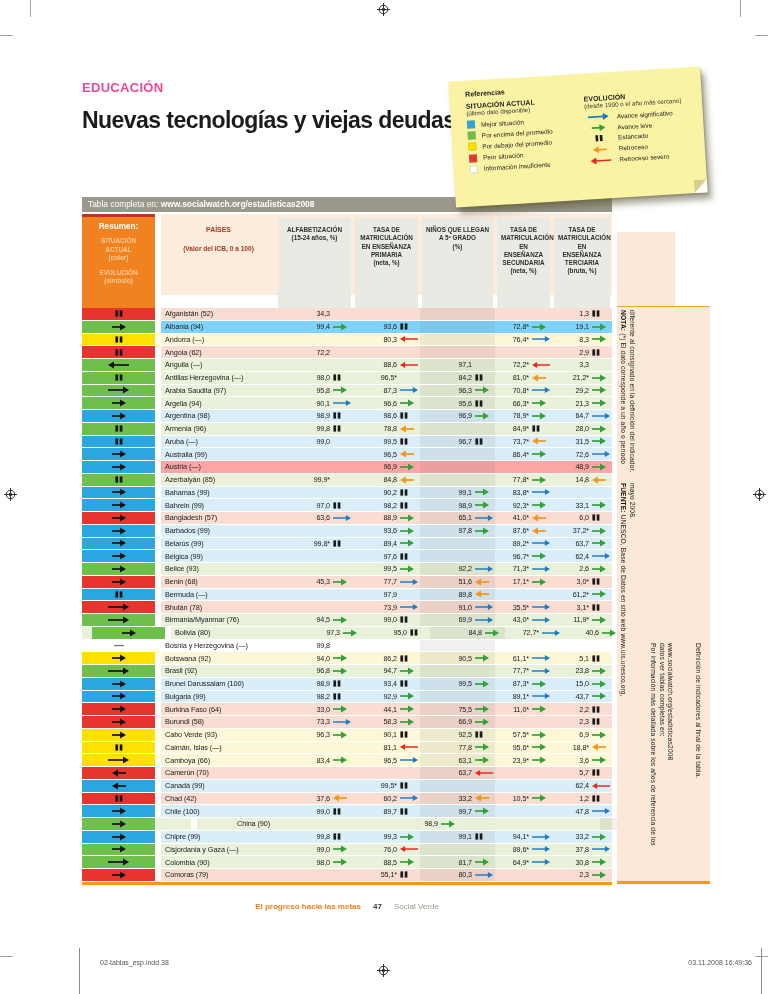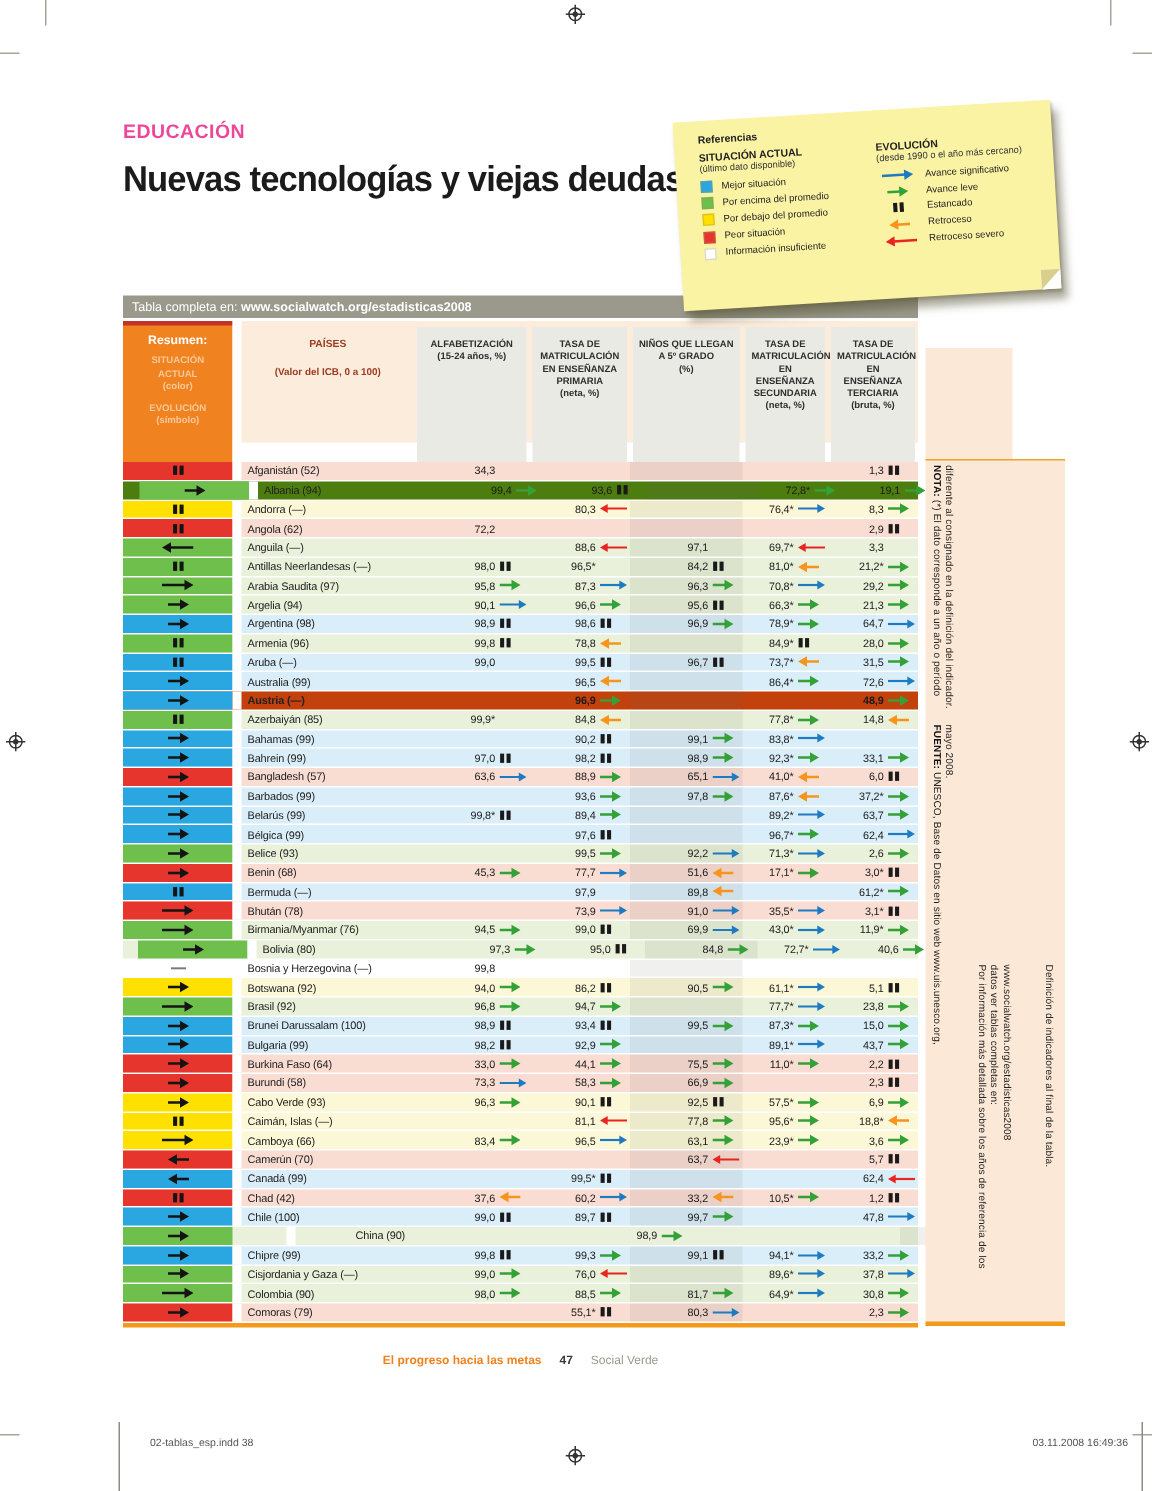--- a/index.html
+++ b/index.html
@@ -292,21 +292,21 @@
         <div class="tc data">
           <span class="v">1,3</span>
           <span class="s">
             <svg width="8" height="7" viewBox="0 0 8 7">
               <rect x="0.4" y="0.4" width="2.7" height="6.2" fill="#1a1a1a"></rect>
               <rect x="4.7" y="0.4" width="2.7" height="6.2" fill="#1a1a1a"></rect>
             </svg>
           </span>
         </div>
       </div>
-      <div class="trow" style="background: #4d7c0f; padding-left: 11px;">
+      <div class="trow" style="background: #7dd3fc;">
         <div class="tc sum" style="background:#6fbf4d">
           <svg width="14" height="8" viewBox="0 0 14 8">
             <line x1="0" y1="4" x2="9" y2="4" stroke="#141414" stroke-width="1.7"></line>
             <path d="M8,0.5 L14,4 L8,7.5 Z" fill="#141414"></path>
           </svg>
         </div>
         <div class="tc cgap"></div>
         <div class="tc country">Albania (94)</div>
         <div class="tc data">
           <span class="v">99,4</span>
@@ -449,42 +449,42 @@
               <line x1="5" y1="4" x2="21" y2="4" stroke="#e8251f" stroke-width="1.7"></line>
               <path d="M6,0.5 L0,4 L6,7.5 Z" fill="#e8251f"></path>
             </svg>
           </span>
         </div>
         <div class="tc data ninos">
           <span class="v">97,1</span>
           <span class="s"></span>
         </div>
         <div class="tc data">
-          <span class="v">69,7*</span>
+          <span class="v">72,2*</span>
           <span class="s">
             <svg width="21" height="8" viewBox="0 0 21 8">
               <line x1="5" y1="4" x2="21" y2="4" stroke="#e8251f" stroke-width="1.7"></line>
               <path d="M6,0.5 L0,4 L6,7.5 Z" fill="#e8251f"></path>
             </svg>
           </span>
         </div>
         <div class="tc data">
           <span class="v">3,3</span>
           <span class="s"></span>
         </div>
       </div>
       <div class="trow" style="background: rgb(233, 241, 218);">
         <div class="tc sum" style="background:#6fbf4d">
           <svg width="8" height="7" viewBox="0 0 8 7">
             <rect x="0.4" y="0.4" width="2.7" height="6.2" fill="#141414"></rect>
             <rect x="4.7" y="0.4" width="2.7" height="6.2" fill="#141414"></rect>
           </svg>
         </div>
         <div class="tc cgap"></div>
-        <div class="tc country">Antillas Neerlandesas (—)</div>
+        <div class="tc country">Antillas Herzegovina (—)</div>
         <div class="tc data">
           <span class="v">98,0</span>
           <span class="s">
             <svg width="8" height="7" viewBox="0 0 8 7">
               <rect x="0.4" y="0.4" width="2.7" height="6.2" fill="#1a1a1a"></rect>
               <rect x="4.7" y="0.4" width="2.7" height="6.2" fill="#1a1a1a"></rect>
             </svg>
           </span>
         </div>
         <div class="tc data">
@@ -822,21 +822,21 @@
         <div class="tc data">
           <span class="v">72,6</span>
           <span class="s">
             <svg width="21" height="8" viewBox="0 0 21 8">
               <line x1="0" y1="4" x2="16" y2="4" stroke="#1e7bc1" stroke-width="1.7"></line>
               <path d="M15,0.5 L21,4 L15,7.5 Z" fill="#1e7bc1"></path>
             </svg>
           </span>
         </div>
       </div>
-      <div class="trow" style="background: #c2410c; font-weight: bold;">
+      <div class="trow" style="background: #fca5a5;">
         <div class="tc sum" style="background:#2aa6e0">
           <svg width="14" height="8" viewBox="0 0 14 8">
             <line x1="0" y1="4" x2="9" y2="4" stroke="#141414" stroke-width="1.7"></line>
             <path d="M8,0.5 L14,4 L8,7.5 Z" fill="#141414"></path>
           </svg>
         </div>
         <div class="tc cgap"></div>
         <div class="tc country">Austria (—)</div>
         <div class="tc data">
           <span class="v"></span>

